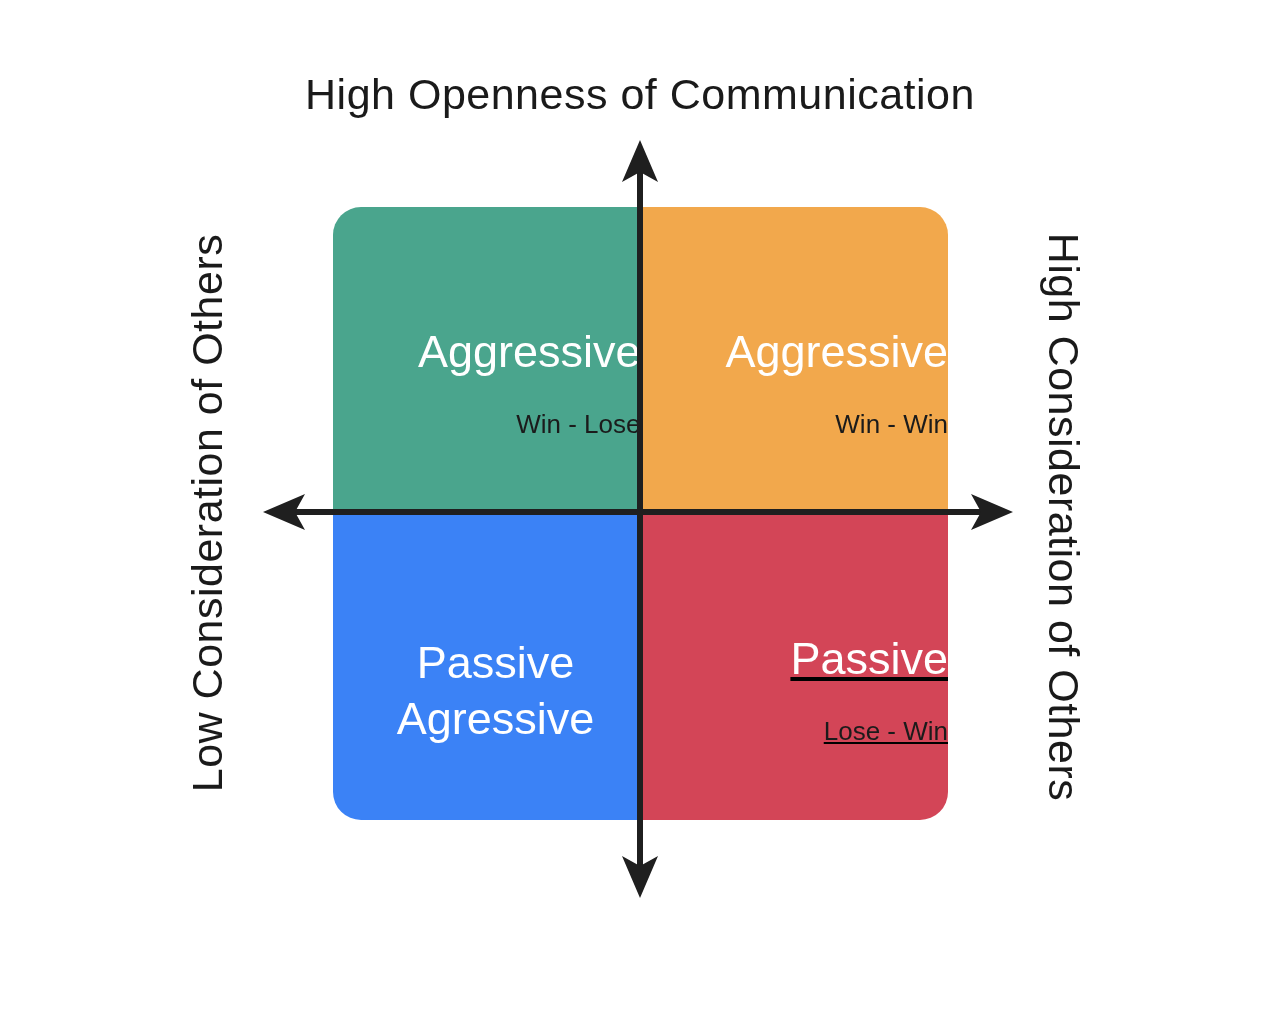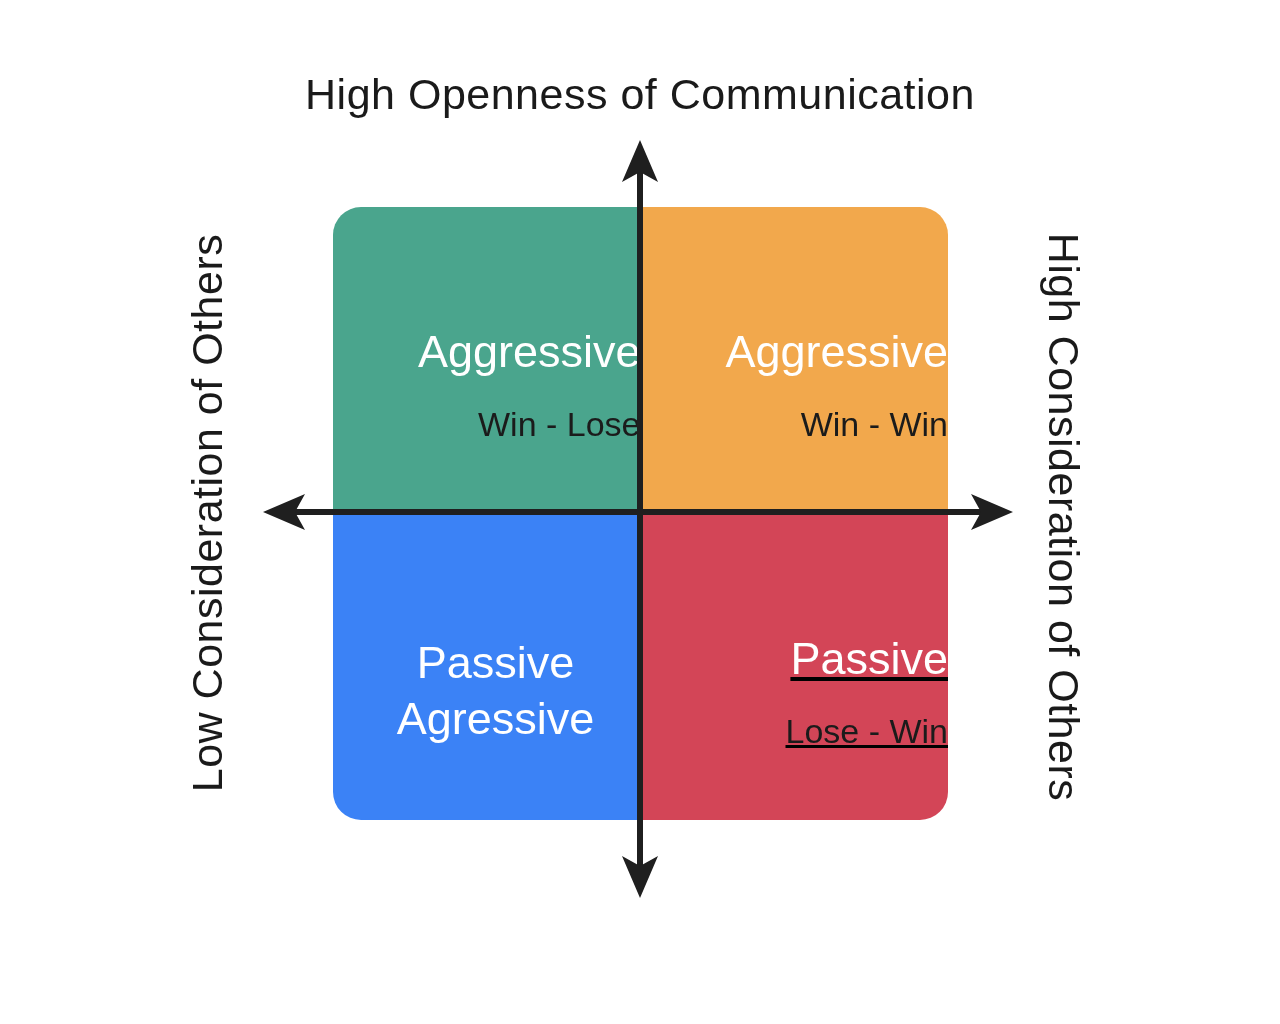--- a/index.html
+++ b/index.html
@@ -67,21 +67,21 @@
     text-align: center;
   }
   .quadrant .title {
     color: #ffffff;
     font-size: 45px;
     line-height: 56px;
     max-width: 290px;
   }
   .quadrant .subtitle {
     color: #1b1b1b;
-    font-size: 34px;
+    font-size: 26px;
     line-height: 40px;
   }
   svg.axes {
     position: absolute;
     left: 0;
     top: 0;
     pointer-events: none;
   }
 </style>
 </head>

